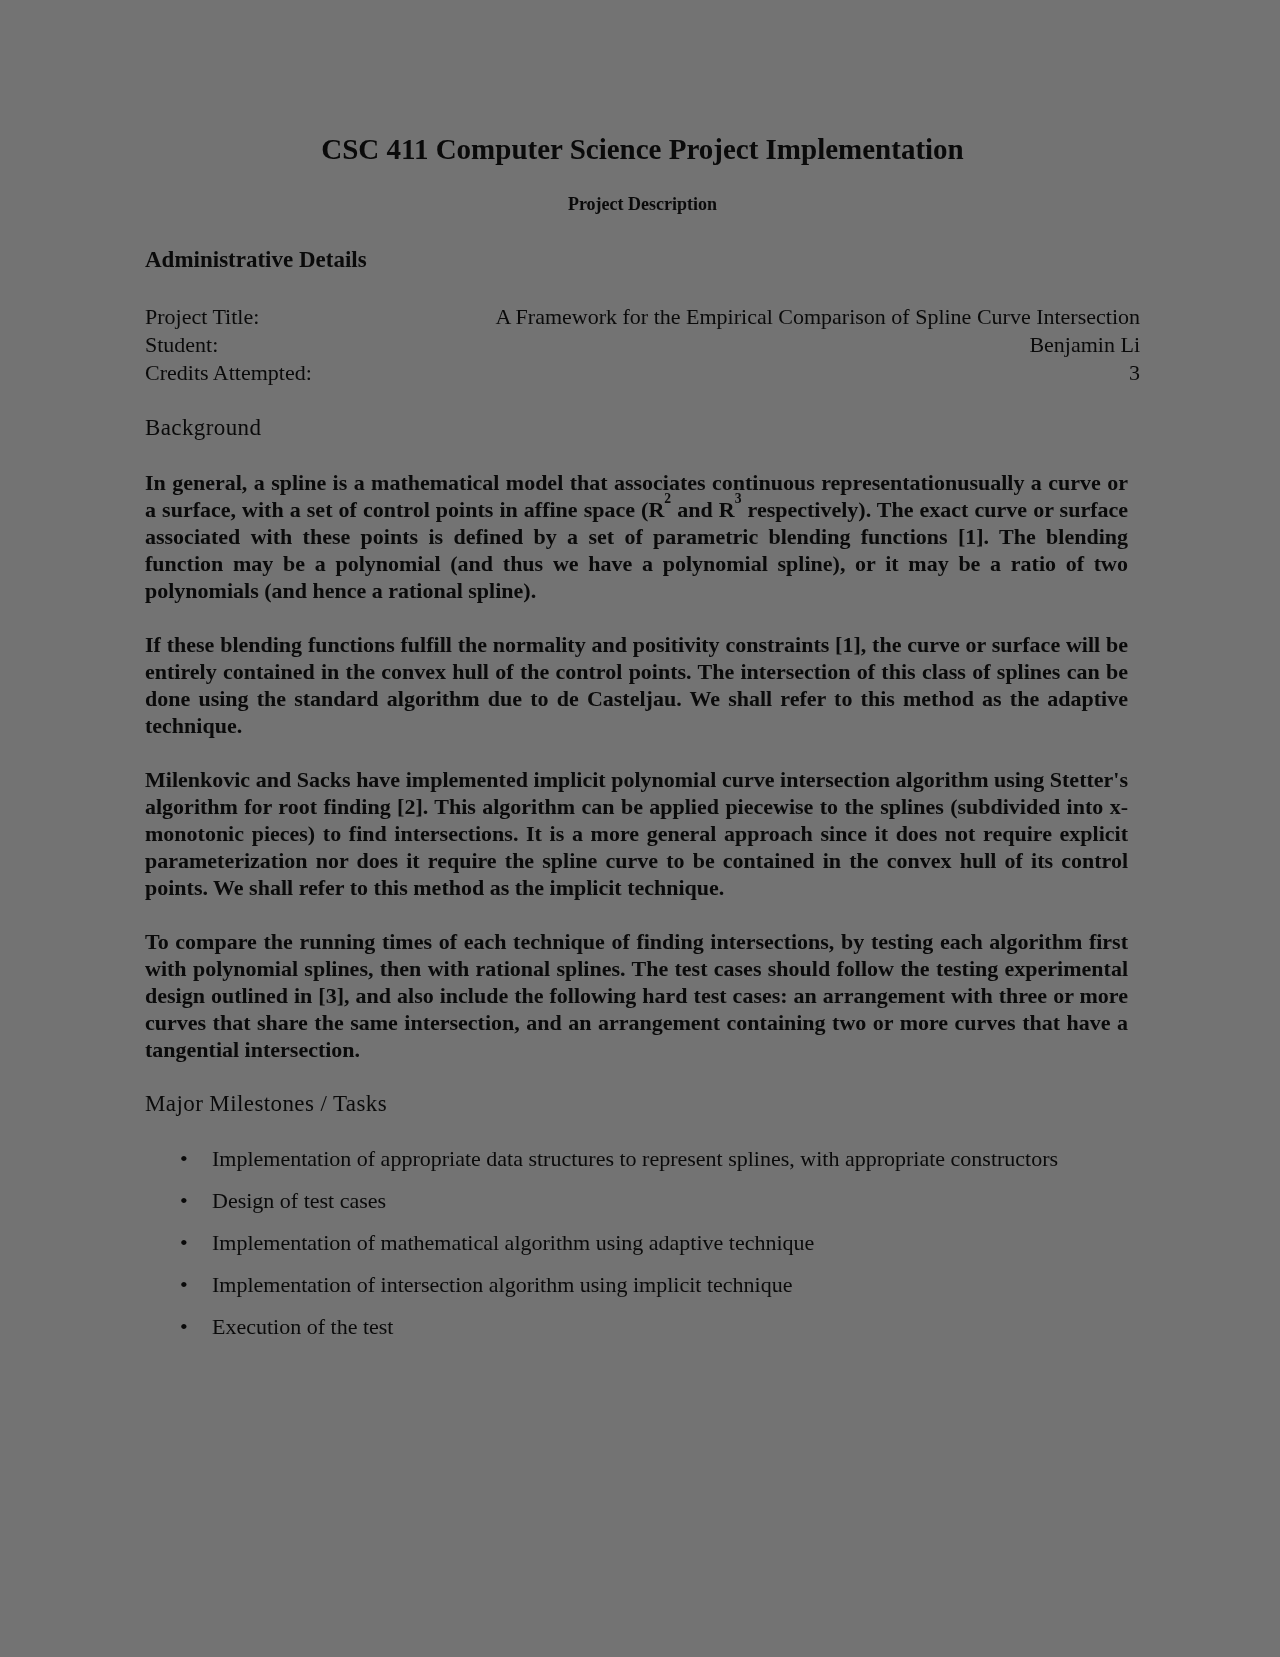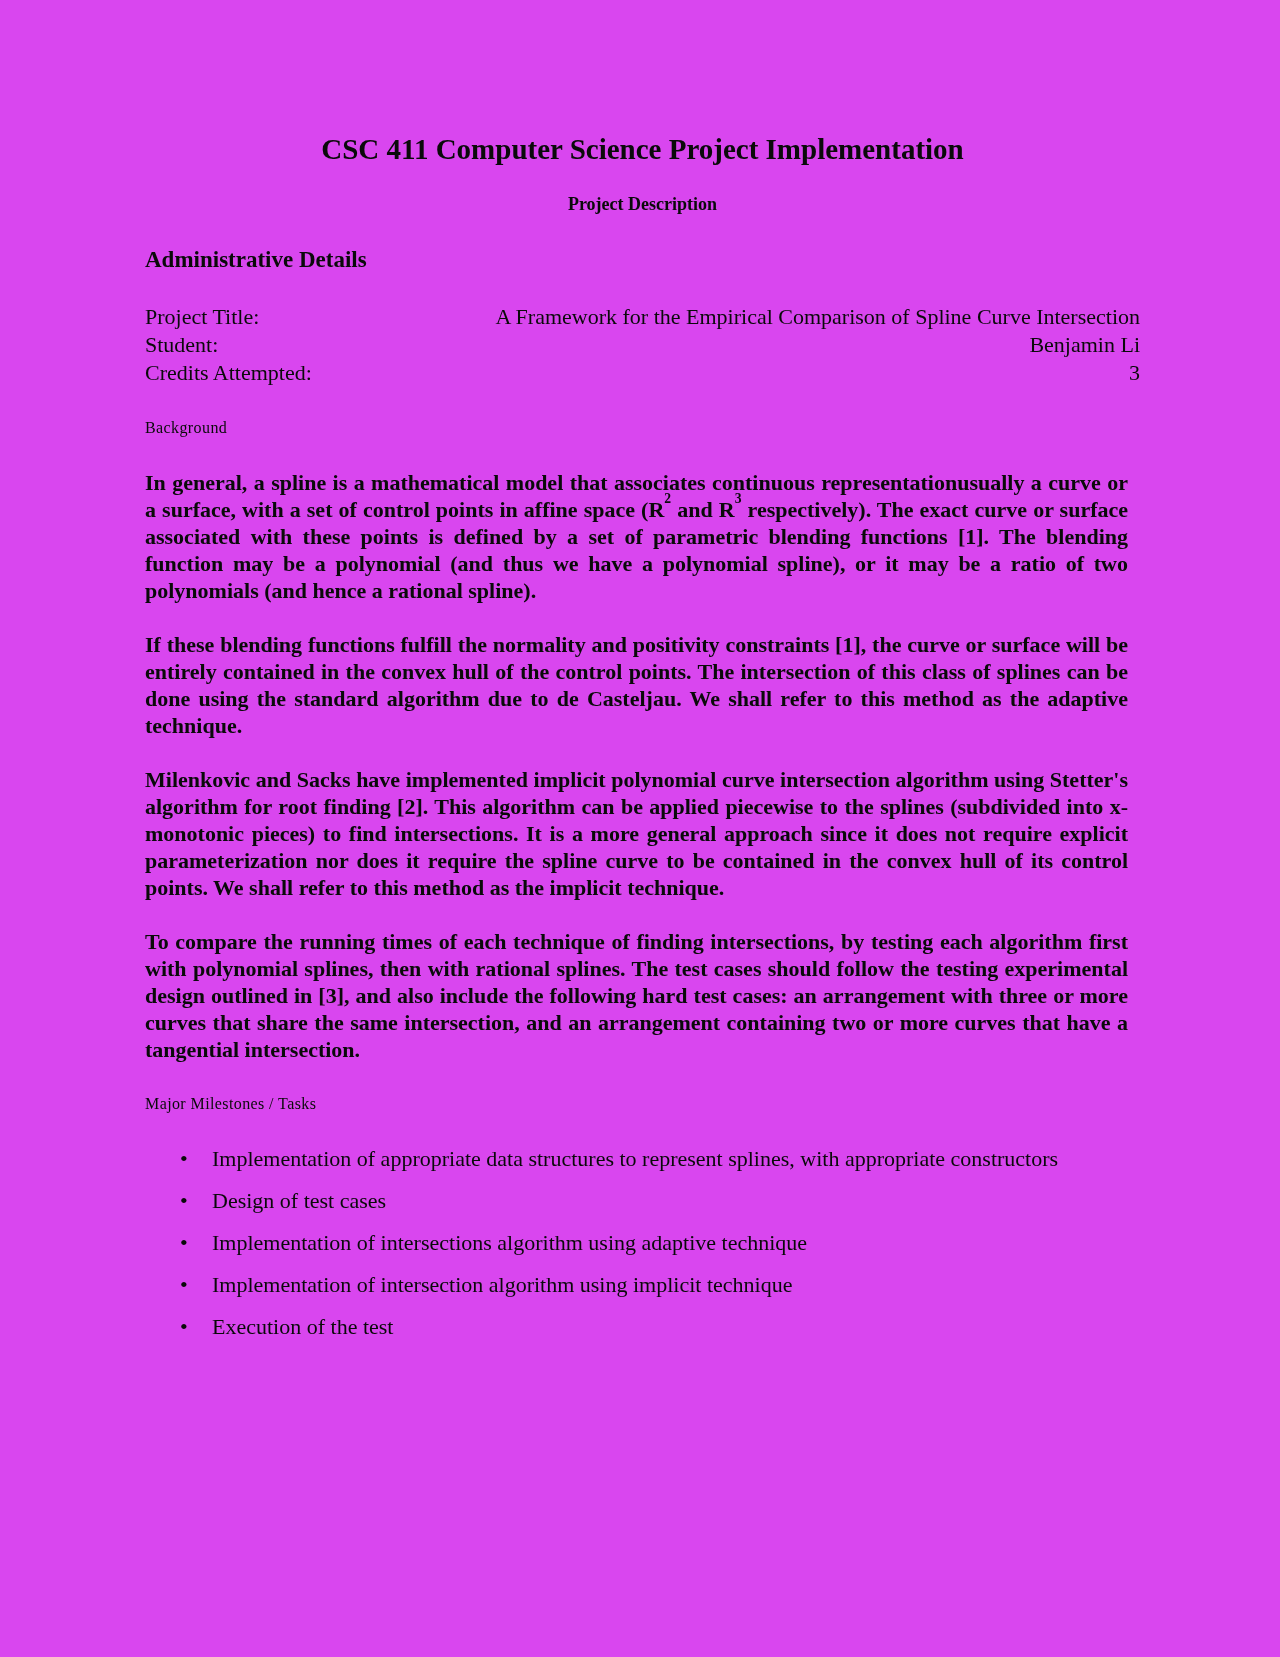--- a/index.html
+++ b/index.html
@@ -5,21 +5,21 @@
   html, body {
     margin: 0;
     padding: 0;
     background: #ffffff;
   }
   .page {
     position: relative;
     width: 1280px;
     min-height: 1657px;
     box-sizing: border-box;
-    background: #d946ef;
+    background: #737373;
     color: #0a0a0a;
     padding: 132px 140px 40px 145px;
     font-family: "Liberation Serif", "DejaVu Serif", serif;
     font-size: 22px;
     line-height: 27px;
   }
   .doc-title {
     font-size: 29px;
     line-height: 34px;
     font-weight: bold;
@@ -49,21 +49,21 @@
   .admin-label {
     flex: 0 0 212px;
     width: 212px;
   }
   .admin-value {
     flex: 1 1 auto;
     text-align: right;
   }
   .section-heading {
     margin: 0 0 27px 0;
-    font-size: 16px;
+    font-size: 23px;
     line-height: 28px;
     letter-spacing: 0.4px;
   }
   .body-para {
     margin: 0 12px 27px 0;
     text-align: justify;
     font-weight: bold;
   }
   .body-para sup {
     font-size: 0.62em;
@@ -125,18 +125,18 @@
   <p class="body-para">Milenkovic and Sacks have implemented implicit polynomial curve intersection algorithm using Stetter's algorithm for root finding [2]. This algorithm can be applied piecewise to the splines (subdivided into x-monotonic pieces) to find intersections. It is a more general approach since it does not require explicit parameterization nor does it require the spline curve to be contained in the convex hull of its control points.  We shall refer to this method as the implicit technique.</p>
 
 
   <p class="body-para">To compare the running times of each technique of finding intersections, by testing each algorithm first with polynomial splines, then with rational splines. The test cases should follow the testing experimental design outlined in [3], and also include the following hard test cases:  an arrangement with three or more curves that share the same intersection, and an arrangement containing two or more curves that have a tangential intersection.</p>
 
   <div class="section-heading">Major Milestones / Tasks</div>
 
   <ul class="milestone-list">
     <li class="milestone-item">Implementation of appropriate data structures to represent splines, with appropriate constructors</li>
     <li class="milestone-item">Design of test cases</li>
-    <li class="milestone-item">Implementation of intersections algorithm using adaptive technique</li>
+    <li class="milestone-item">Implementation of mathematical algorithm using adaptive technique</li>
     <li class="milestone-item">Implementation of intersection algorithm using implicit technique</li>
     <li class="milestone-item">Execution of the test</li>
   </ul>
 
 </div>
 
 </body></html>

